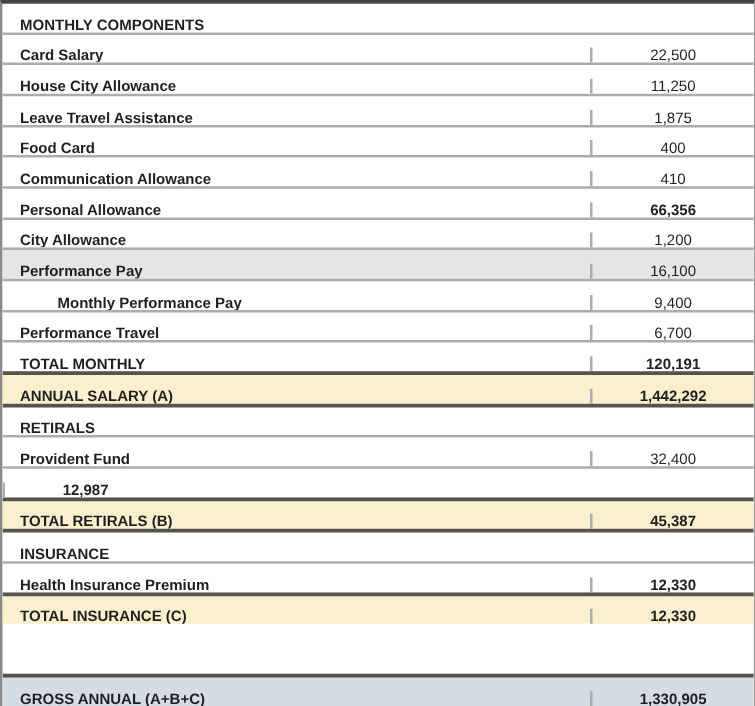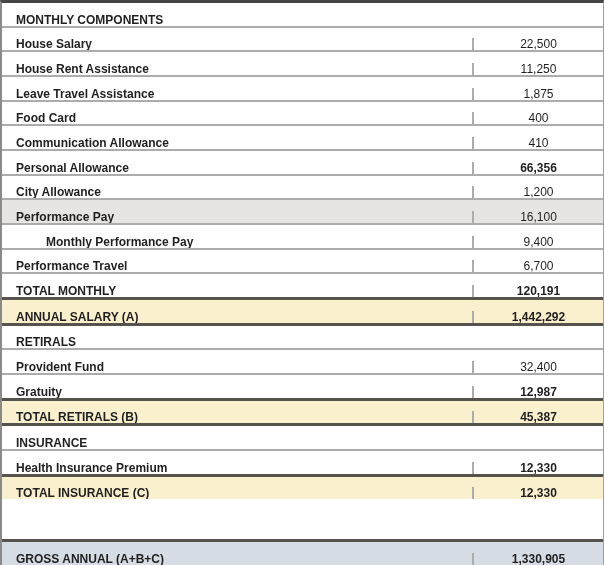--- a/index.html
+++ b/index.html
@@ -71,26 +71,26 @@
 </head>
 <body>
 
 <div class="salary-table" id="salary-table">
   <div class="row">
     <div class="cell label section">MONTHLY COMPONENTS</div>
     <div class="cell value"></div>
   </div>
 
   <div class="row">
-    <div class="cell label">House Salary</div>
+    <div class="cell label">Card Salary</div>
     <div class="cell value">22,500</div>
   </div>
 
   <div class="row">
-    <div class="cell label">House Rent Assistance</div>
+    <div class="cell label">House City Allowance</div>
     <div class="cell value">11,250</div>
   </div>
 
   <div class="row">
     <div class="cell label">Leave Travel Assistance</div>
     <div class="cell value">1,875</div>
   </div>
 
   <div class="row">
     <div class="cell label">Food Card</div>
@@ -141,21 +141,20 @@
     <div class="cell label section">RETIRALS</div>
     <div class="cell value"></div>
   </div>
 
   <div class="row">
     <div class="cell label">Provident Fund</div>
     <div class="cell value">32,400</div>
   </div>
 
   <div class="row">
-    <div class="cell label">Gratuity</div>
     <div class="cell value bold">12,987</div>
   </div>
 
   <div class="row bg-cream thick-top">
     <div class="cell label">TOTAL RETIRALS (B)</div>
     <div class="cell value bold">45,387</div>
   </div>
 
   <div class="row thick-top">
     <div class="cell label section">INSURANCE</div>

